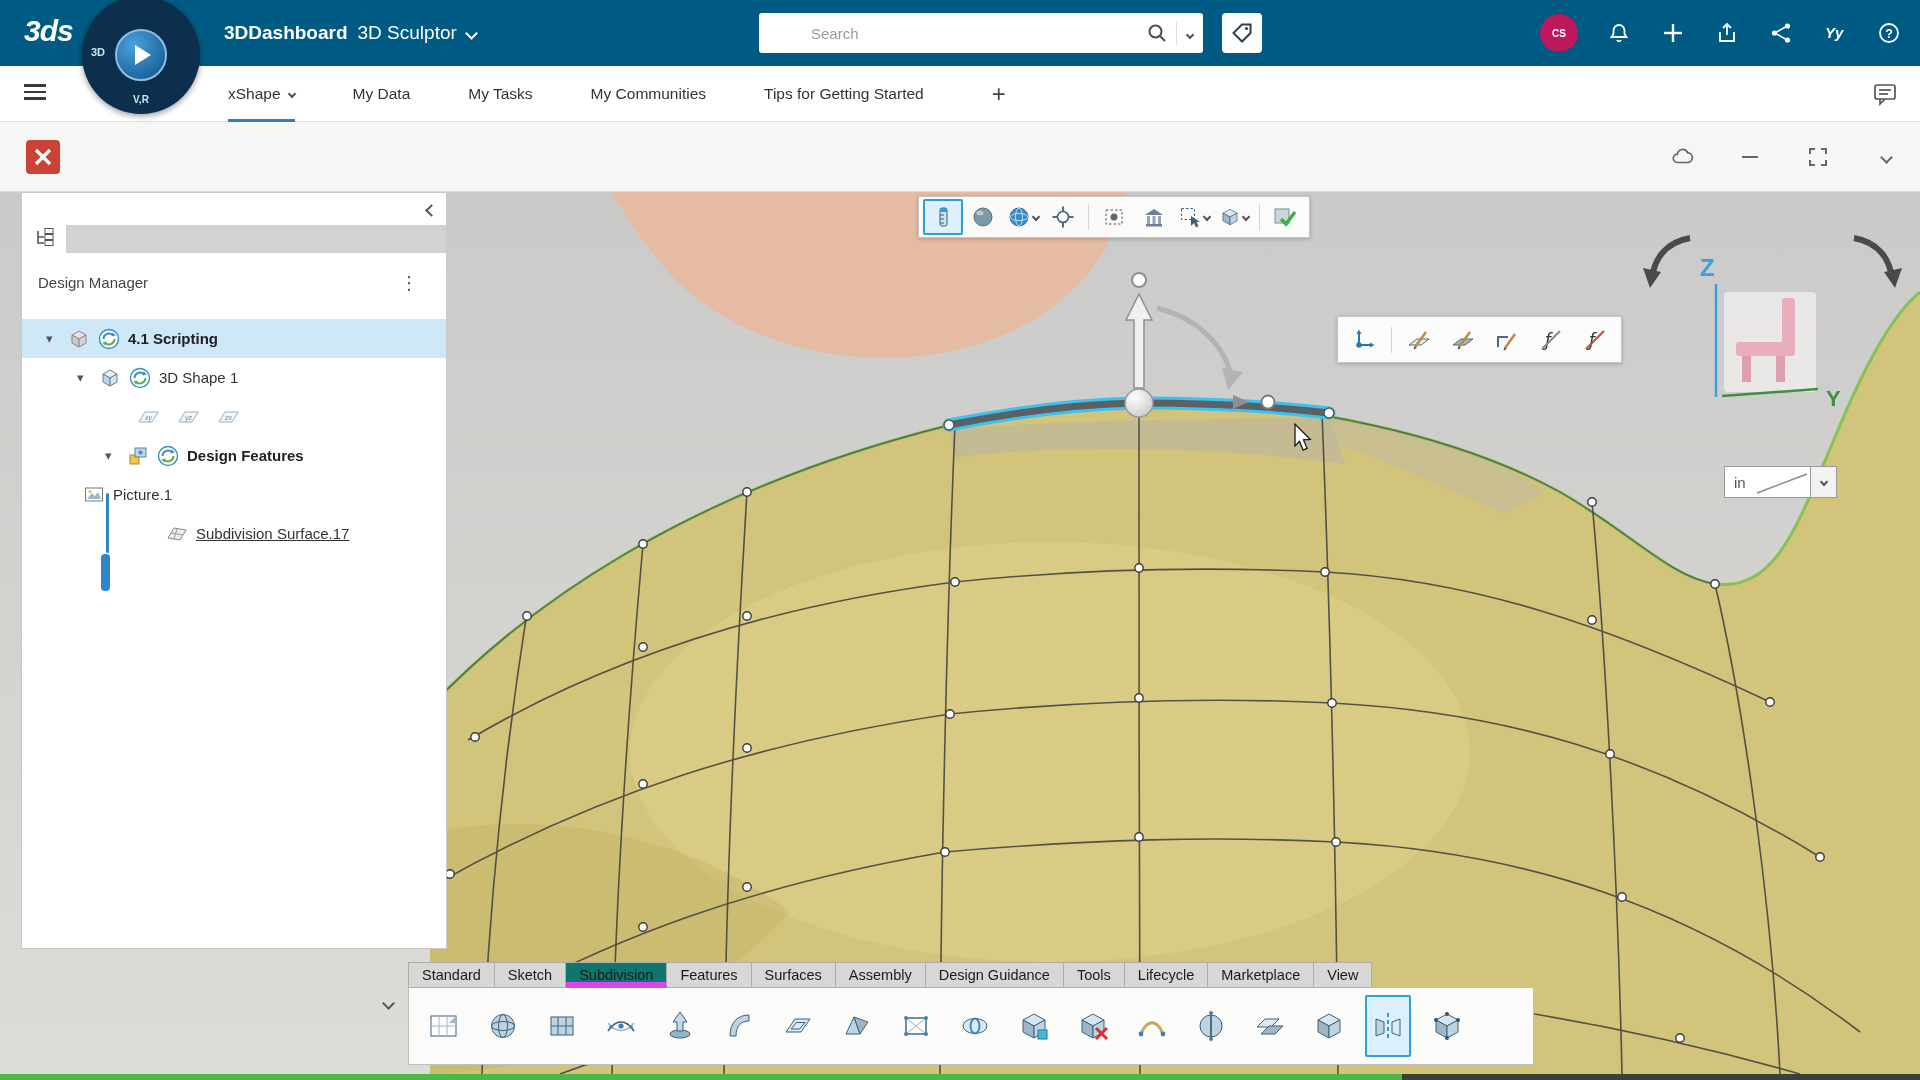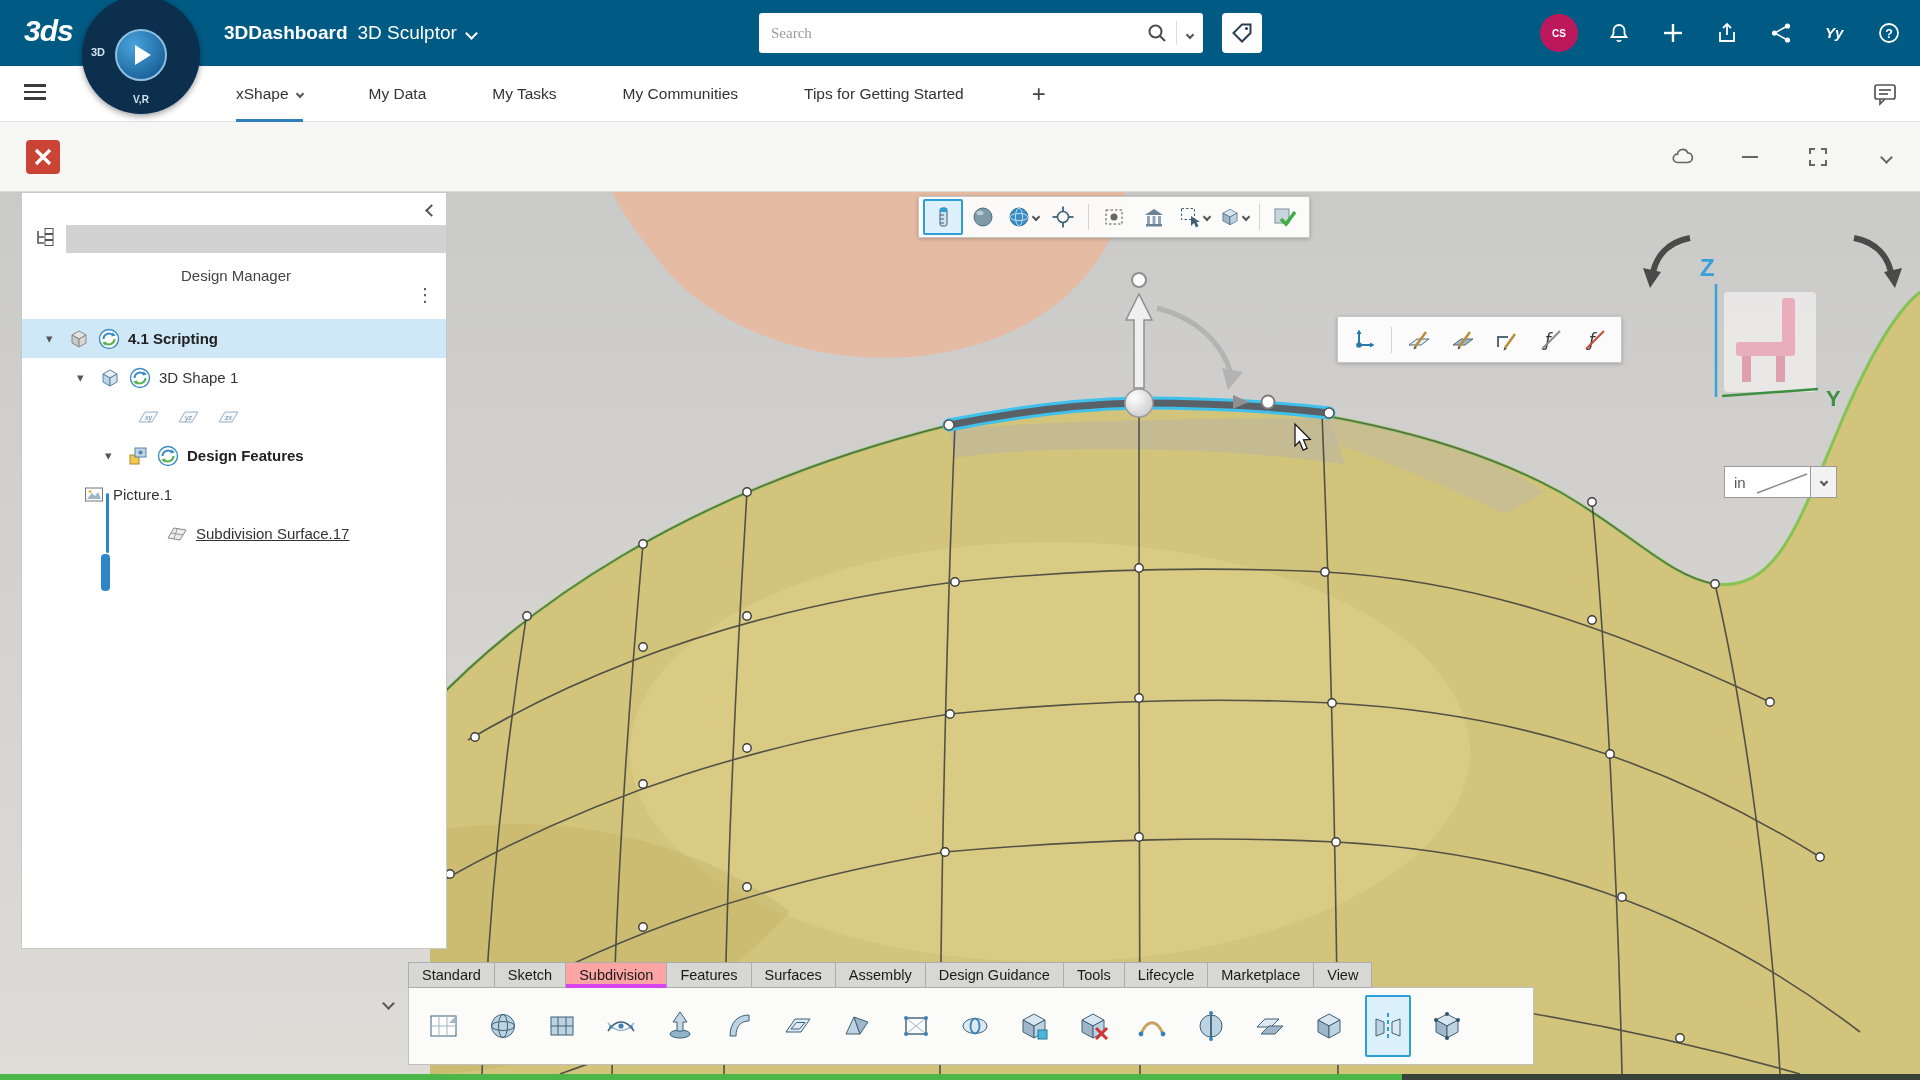--- a/index.html
+++ b/index.html
@@ -8,61 +8,61 @@
   
   #topbar { position:absolute; top:0; left:0; width:1920px; height:66px; background:#005b84; z-index:30; }
   #logo3ds { position:absolute; left:24px; top:14px; color:#fff; font:italic 800 30px "Liberation Sans",sans-serif; letter-spacing:-1px; }
   #title-group { position:absolute; left:224px; top:0; height:66px; display:flex; align-items:center; gap:10px; color:#fff; }
   #title-group .t1 { font-size:19px; font-weight:700; }
   #title-group .t2 { font-size:19px; font-weight:400; }
   .chev { display:inline-block; width:9px; height:9px; border-right:2px solid #555; border-bottom:2px solid #555; transform:rotate(45deg); }
   .chev.w { border-color:#fff; }
   .chev.sm { width:6px; height:6px; }
   #searchbox { position:absolute; left:759px; top:13px; width:444px; height:40px; background:#fff; border-radius:3px; display:flex; align-items:center; }
-  #searchbox input { flex:1; border:none; outline:none; font-size:15px; padding:0 12px; color:#333; background:transparent; font-family:Liberation Serif, serif;}
+  #searchbox input { flex:1; border:none; outline:none; font-size:15px; padding:0 12px; color:#333; background:transparent; font-family:Liberation Sans, sans-serif;margin-left:40px;}
   #searchbox input::placeholder { color:#9a9a9a; }
   .sb-div { width:1px; height:24px; background:#ddd; }
   #tagbtn { position:absolute; left:1222px; top:13px; width:40px; height:40px; background:#fff; border-radius:4px; display:flex; align-items:center; justify-content:center; }
   #topbar-right { position:absolute; right:18px; top:0; height:66px; display:flex; align-items:center; gap:28px; }
   #avatar { width:38px; height:38px; border-radius:50%; background:#be185d; color:#fff; font-size:10px; font-weight:700; display:flex; align-items:center; justify-content:center; }
   .tb-ic { width:26px; height:26px; display:flex; align-items:center; justify-content:center; }
 
   
   #compass { position:absolute; left:82px; top:-4px; width:118px; height:118px; border-radius:50%; background:#0c2f4e; z-index:35; box-shadow:0 2px 6px rgba(0,0,0,.4); }
   #compass .inner { position:absolute; left:33px; top:33px; width:52px; height:52px; border-radius:50%; background:radial-gradient(circle at 35% 30%, #4aa3dd, #0d4f86); border:2px solid #8fbfdf; display:flex; align-items:center; justify-content:center; }
   #compass .play { width:0; height:0; border-left:16px solid #fff; border-top:10px solid transparent; border-bottom:10px solid transparent; margin-left:4px; }
   #compass .west { position:absolute; left:9px; top:50px; color:#cfe3f1; font-size:11px; font-weight:700; }
   #compass .south { position:absolute; bottom:9px; left:0; right:0; text-align:center; color:#cfe3f1; font-size:10px; font-weight:700; }
 
   
   #navbar { position:absolute; top:66px; left:0; width:1920px; height:56px; background:#fff; border-bottom:1px solid #e2e2e2; z-index:25; }
   #hamburger { position:absolute; left:24px; top:18px; width:22px; }
   #hamburger div { height:2.5px; background:#3a3a3a; margin-bottom:4px; }
   #ntabs { position:absolute; left:228px; top:0; height:56px; display:flex; gap:58px; align-items:stretch; }
-  .ntab { display:flex; align-items:center; gap:8px; font-size:15.5px; color:#333; cursor:default;margin-left:8px; }
+  .ntab { display:flex; align-items:center; gap:8px; font-size:15.5px; color:#333; cursor:default; }
   .ntab.active { box-shadow: inset 0 -3px 0 #2e81ba; font-weight:400; }
   #addtab { font-size:24px; color:#444; display:flex; align-items:center; margin-left:10px; }
   #msgicon { position:absolute; right:22px; top:15px; }
 
   
   #appheader { position:absolute; top:122px; left:0; width:1920px; height:70px; background:#f6f6f5; border-bottom:1px solid #dcdcdc; z-index:20; }
   #xsicon { position:absolute; left:26px; top:18px; width:34px; height:34px; background:#cb4335; border-radius:4px; display:flex; align-items:center; justify-content:center; }
   #apptitle { position:absolute; left:76px; top:0; line-height:70px; font-size:17px; color:#666; }
   #appheader-right { position:absolute; right:22px; top:0; height:70px; display:flex; align-items:center; gap:44px; }
   .ah-ic { width:24px; height:24px; display:flex; align-items:center; justify-content:center; color:#666; }
 
   
   #viewport { position:absolute; top:192px; left:0; width:1920px; height:882px; z-index:1; }
 
   
   #panel { position:absolute; left:21px; top:192px; width:426px; height:757px; background:#fff; border:1px solid #c8c8c8; z-index:10; }
   #panel .collapse { position:absolute; right:10px; top:8px; }
   #panel .gray-row { position:absolute; left:44px; right:0; top:32px; height:28px; background:#d2d2d2; }
   #panel .tree-ic { position:absolute; left:12px; top:34px; }
-  #panel .title-row { position:absolute; left:16px; right:12px; top:74px; height:30px; display:flex; align-items:center; font-size:15px; color:#444;flex-direction:column; }
+  #panel .title-row { position:absolute; left:16px; right:28px; top:74px; height:30px; display:flex; align-items:center; font-size:15px; color:#444; }
   #panel .kebab { margin-left:auto; font-family:"DejaVu Sans",sans-serif; font-size:18px; color:#555; }
   #tree { position:absolute; left:0; right:0; top:126px; }
   .trow { height:39px; display:flex; align-items:center; gap:8px; font-size:15px; color:#333; }
   .trow.selected { background:#cfe8f8; }
   .tri { font-family:"DejaVu Sans",sans-serif; font-size:13px; color:#555; width:14px; }
   .tlabel.strong { font-weight:700; color:#222; }
   .tlabel.link { color:#2f7cc0; }
   .tlabel.inwork { text-decoration:underline; }
   .ticon { flex:0 0 auto; }
   #inwork-stem { position:absolute; left:84px; top:300px; width:3px; height:60px; background:#2e86c8; border-radius:2px; }
@@ -81,21 +81,21 @@
   #units { position:absolute; left:1724px; top:466px; width:113px; height:32px; background:#fff; border:1px solid #9a9a9a; display:flex; align-items:center; z-index:12; }
   #units .uval { font-size:15px; color:#555; padding-left:9px; flex:1; }
   #units .uslash { position:absolute; left:28px; top:0; }
   #units .ubtn { width:26px; height:100%; border-left:1px solid #9a9a9a; display:flex; align-items:center; justify-content:center; background:#f2f2f2; }
 
   
   #ribbon-collapse { position:absolute; left:384px; top:994px; z-index:15; }
   #ribbon-tabs { position:absolute; left:408px; top:962px; height:26px; display:flex; z-index:15; }
   .rtab { padding:0 13px; line-height:24px; font-size:14.5px; color:#1a1a1a; background:#d7d7d5; border:1px solid #adadad; border-left:none; white-space:nowrap; }
   .rtab:first-child { border-left:1px solid #adadad; }
-  .rtab.active { background:#fca5a5; border-bottom:4px solid #d946ef; font-weight:400; }
+  .rtab.active { background:#0f766e; border-bottom:6px solid #d946ef; font-weight:400; }
   #ribbon-bar { position:absolute; left:408px; top:987px; width:1126px; height:78px; background:#fbfbfa; border:1px solid #bfbfbf; display:flex; align-items:center; padding:0 12px; gap:13px; z-index:14; }
   .rtool { width:46px; height:62px; display:flex; align-items:center; justify-content:center; border:2px solid transparent; border-radius:2px; background:transparent; }
   .rtool.active { border-color:#2b9fd6; background:#dcf0fb; }
 
   
   #progress { position:absolute; bottom:0; left:0; width:1920px; height:6px; background:#37423a; z-index:40; }
   #progress-fill { height:100%; background:#4cb748; width:0; }
 </style>
 </head>
 <body>

